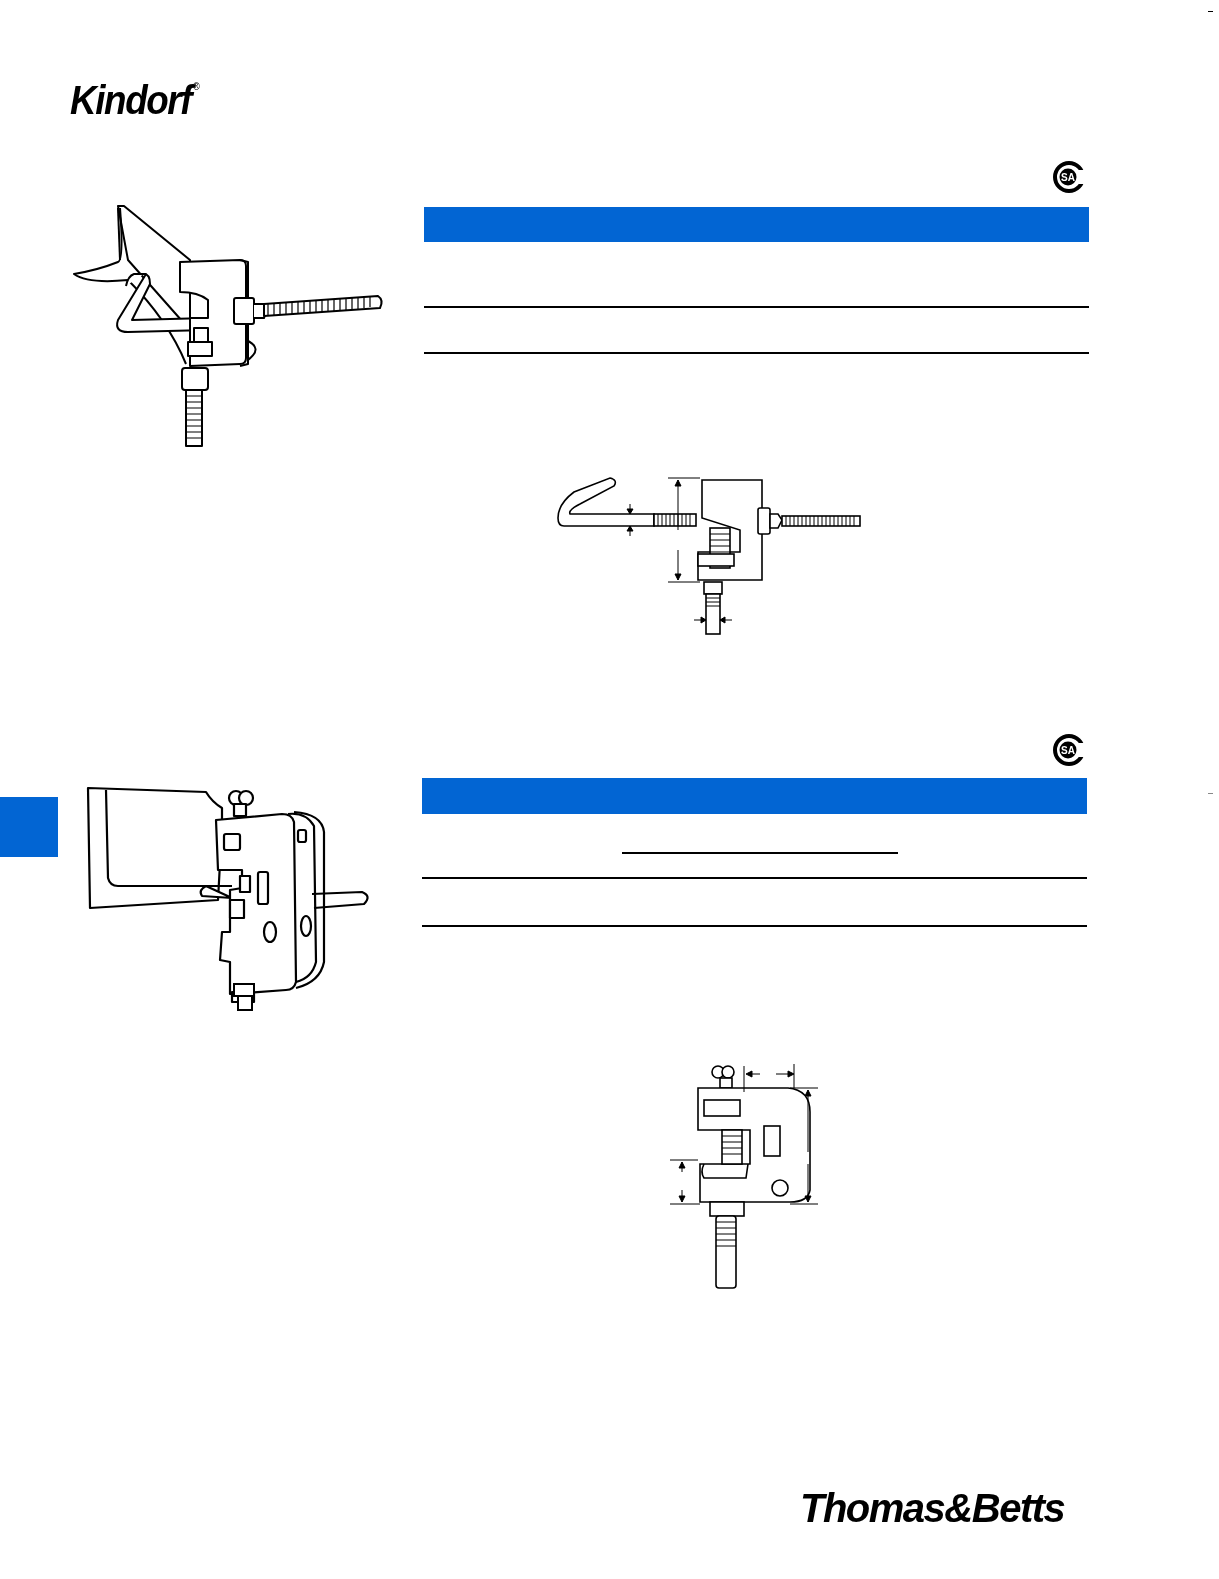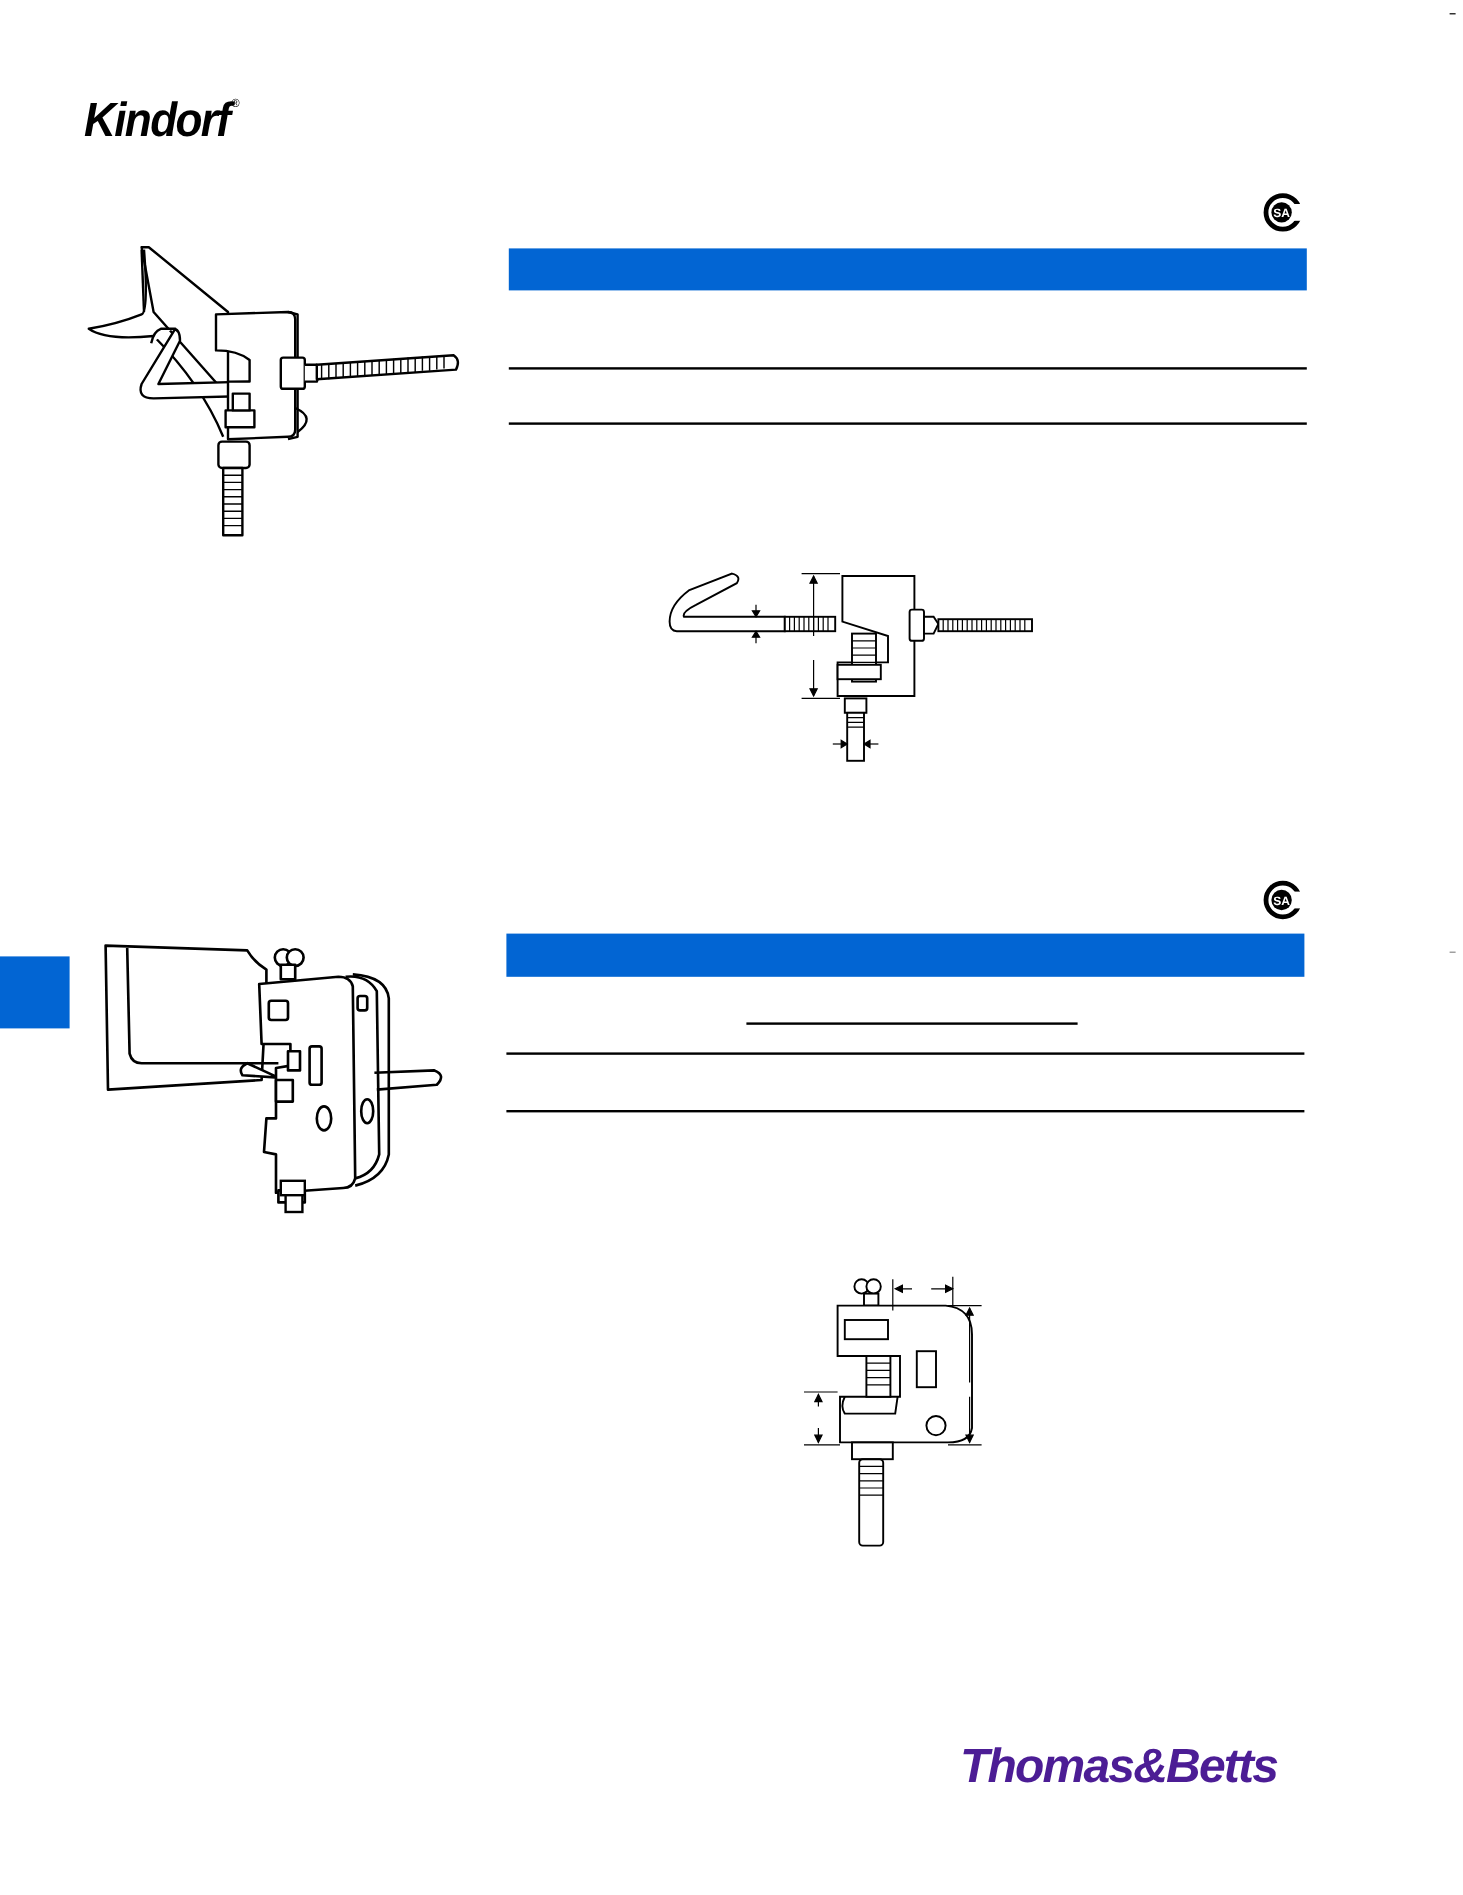--- a/index.html
+++ b/index.html
@@ -1,20 +1,20 @@
 <!DOCTYPE html>
 <html><head>
 <meta charset="utf-8">
 <style>
   html, body { margin: 0; padding: 0; background: #ffffff; }
   body { width: 1219px; height: 1579px; position: relative; overflow: hidden; font-family: "Liberation Sans", sans-serif; }
   .abs { position: absolute; }
   .brand-kindorf { left: 70px; top: 80px; font-family: "Liberation Sans", sans-serif; font-weight: 700; font-style: italic; font-size: 40px; letter-spacing: -1.5px; color: #000; line-height: 1; transform: scaleX(0.92); transform-origin: left top; }
   .brand-kindorf sup { font-size: 10px; font-style: normal; font-weight: 400; vertical-align: top; position: relative; top: 2px; margin-left: 2px; }
-  .brand-tb { left: 800px; top: 1452px; font-family: "Liberation Sans", sans-serif; font-weight: 700; font-style: italic; font-size: 40px; letter-spacing: -1.5px; color: #4c1d95; line-height: 1; }
+  .brand-tb { left: 800px; top: 1488px; font-family: "Liberation Sans", sans-serif; font-weight: 700; font-style: italic; font-size: 40px; letter-spacing: -1.5px; color: #000000; line-height: 1; }
   .csa { width: 34px; height: 34px; }
   .bar { background: #0265d3; }
   .rule { background: #000; height: 2px; }
   .side-tab { left: 0; top: 797px; width: 58px; height: 60px; background: #0265d3; }
   .crop-mark { background: #000; height: 1px; width: 5px; }
   svg { display: block; }
 </style>
 </head>
 <body>
 

